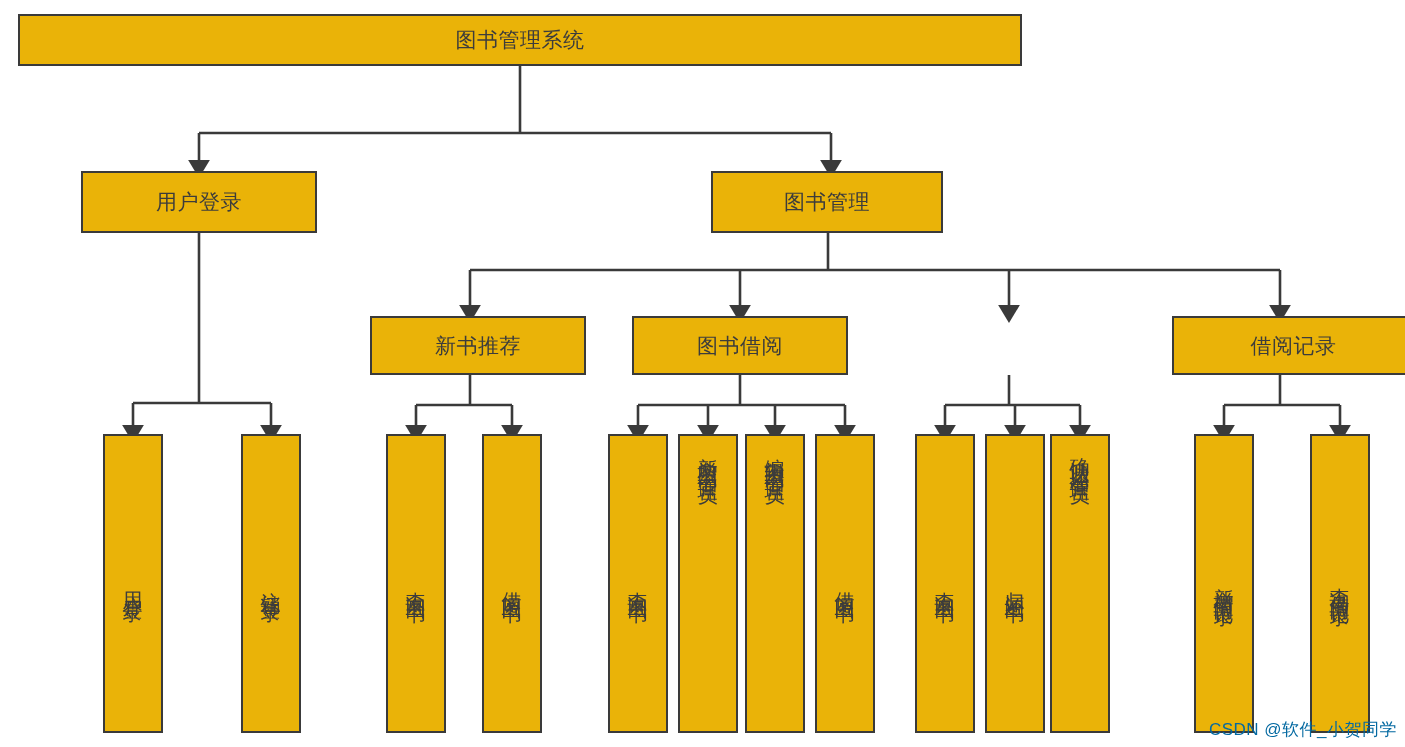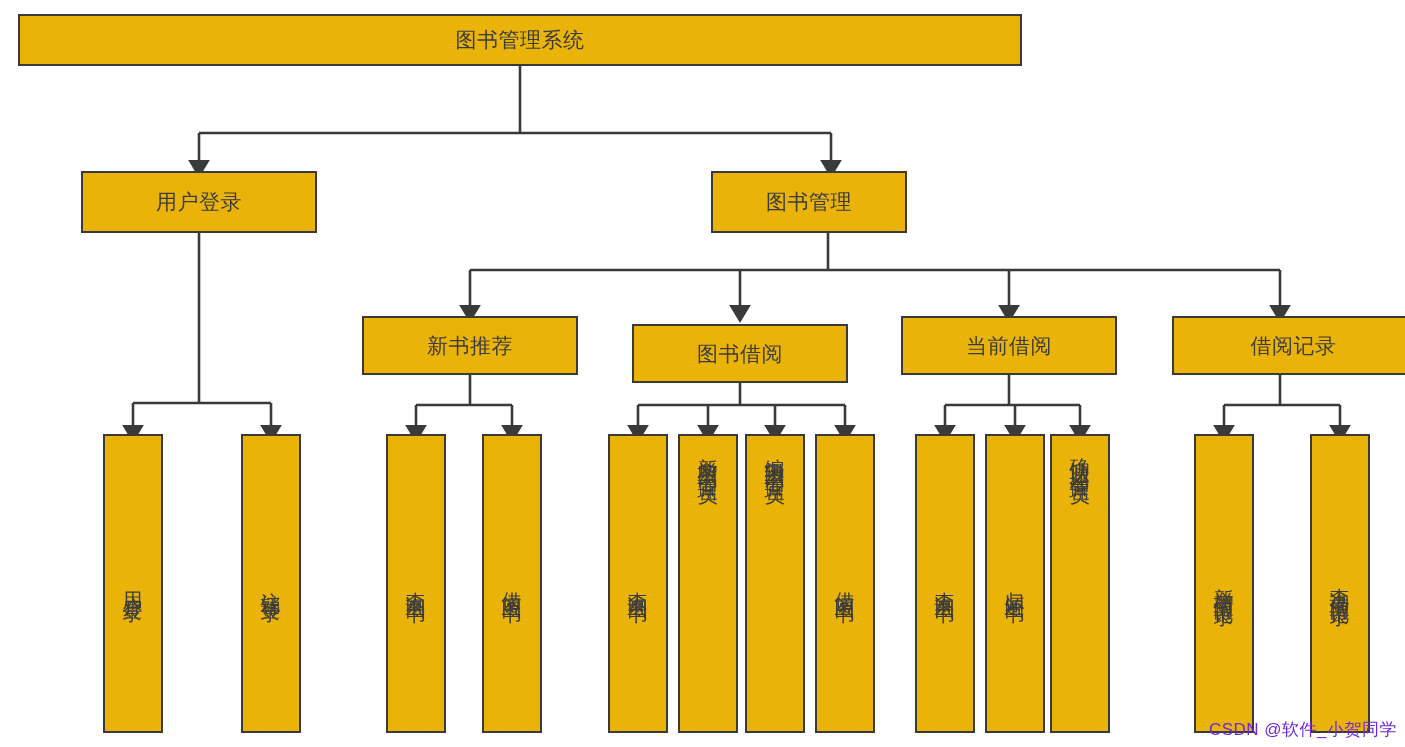--- a/index.html
+++ b/index.html
@@ -59,21 +59,21 @@
   }
   .node.v.mid {
     align-items: center;
     padding-top: 0;
   }
   .watermark {
     position: absolute;
     right: 8px;
     bottom: 6px;
     font-size: 17px;
-    color: #6d28d9;
+    color: #0369a1;
     letter-spacing: 0.5px;
     white-space: nowrap;
   }
 </style>
 </head>
 <body>
 
 <div id="diagram-root">
 
   <svg class="edges" viewBox="0 0 1405 747" xmlns="http://www.w3.org/2000/svg">
@@ -126,32 +126,29 @@
     </g>
   </svg>
 
   <div class="node root h" style="left:18px; top:14px; width:1004px; height:52px;">
     <span>图书管理系统</span>
   </div>
 
   <div class="node h" style="left:81px; top:171px; width:236px; height:62px;">
     <span>用户登录</span>
   </div>
-  <div class="node h" style="left:711px; top:171px; width:196px; height:62px;">
+  <div class="node h" style="left:711px; top:171px; width:232px; height:62px;">
     <span>图书管理</span>
   </div>
 
-  <div class="node h" style="left:362px; top:316px; width:216px; height:59px;">
+  <div class="node h" style="left:370px; top:316px; width:216px; height:59px;">
     <span>新书推荐</span>
   </div>
-  <div class="node h" style="left:632px; top:316px; width:216px; height:59px;margin-top:8px;">
+  <div class="node h" style="left:632px; top:316px; width:216px; height:59px;">
     <span>图书借阅</span>
-  </div>
-  <div class="node h" style="left:901px; top:316px; width:216px; height:59px;">
-    <span>当前借阅</span>
   </div>
   <div class="node h" style="left:1172px; top:316px; width:243px; height:59px;">
     <span>借阅记录</span>
   </div>
 
   <div class="node v mid" style="left:103px; top:434px; width:60px; height:299px;">
     <span class="vtext">用户登录</span>
   </div>
   <div class="node v mid" style="left:241px; top:434px; width:60px; height:299px;">
     <span class="vtext">注销登录</span>

